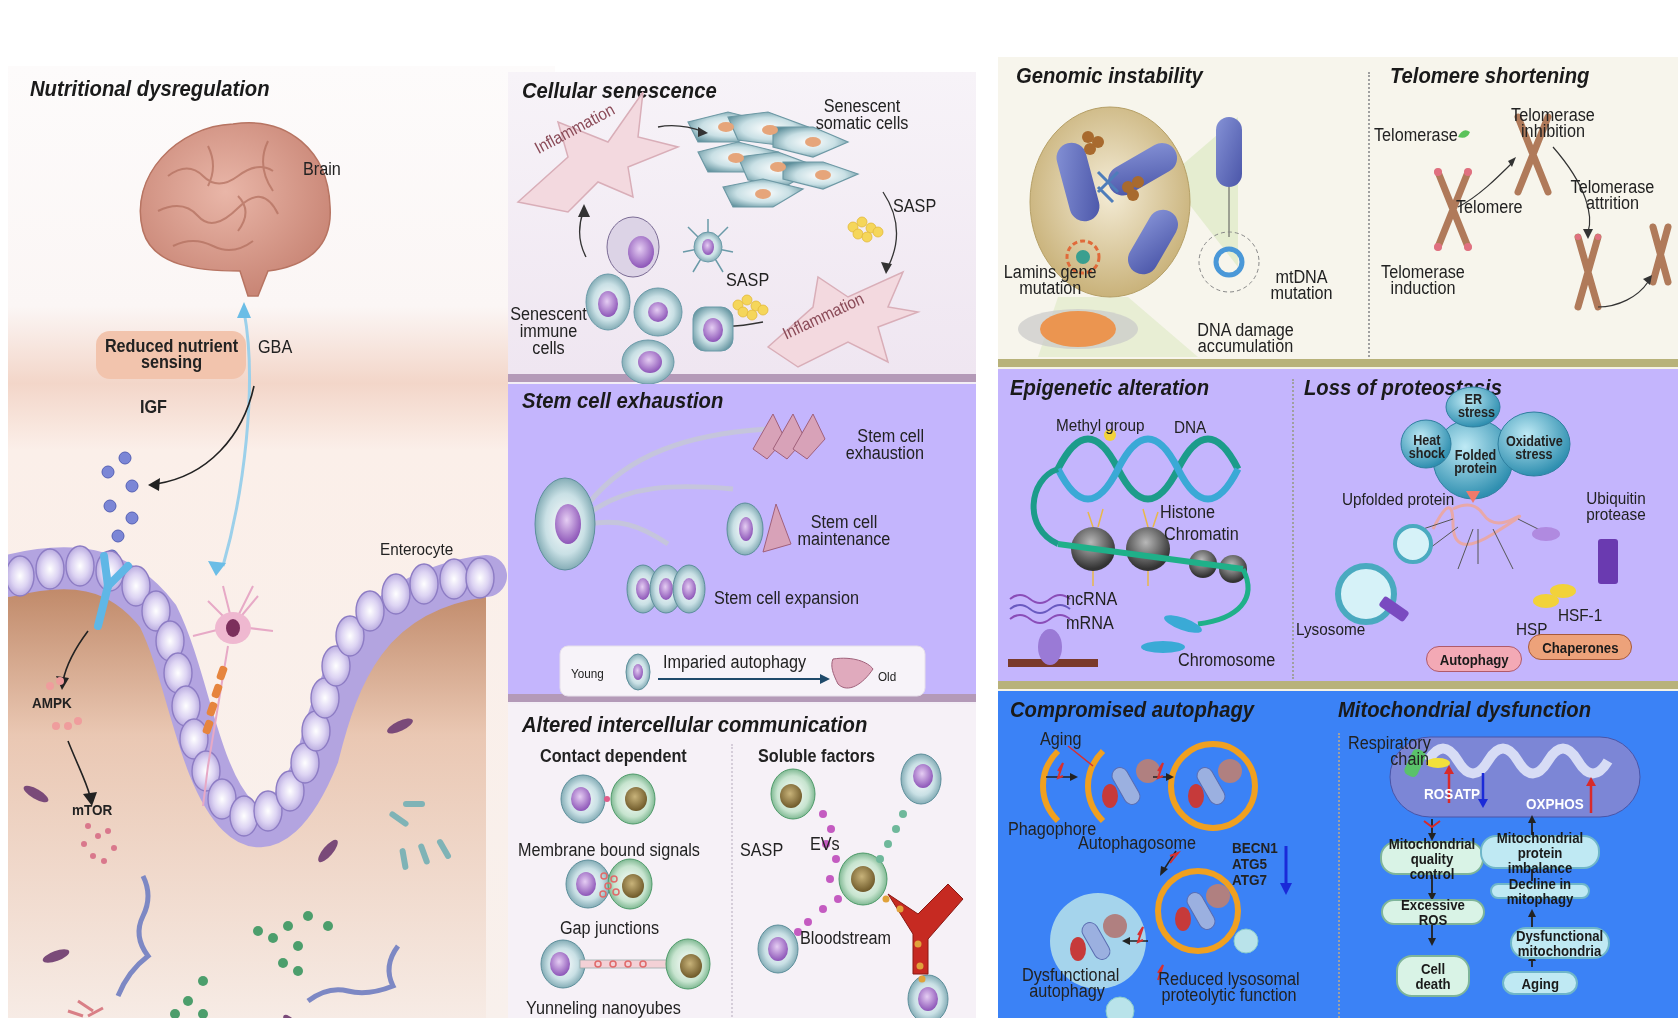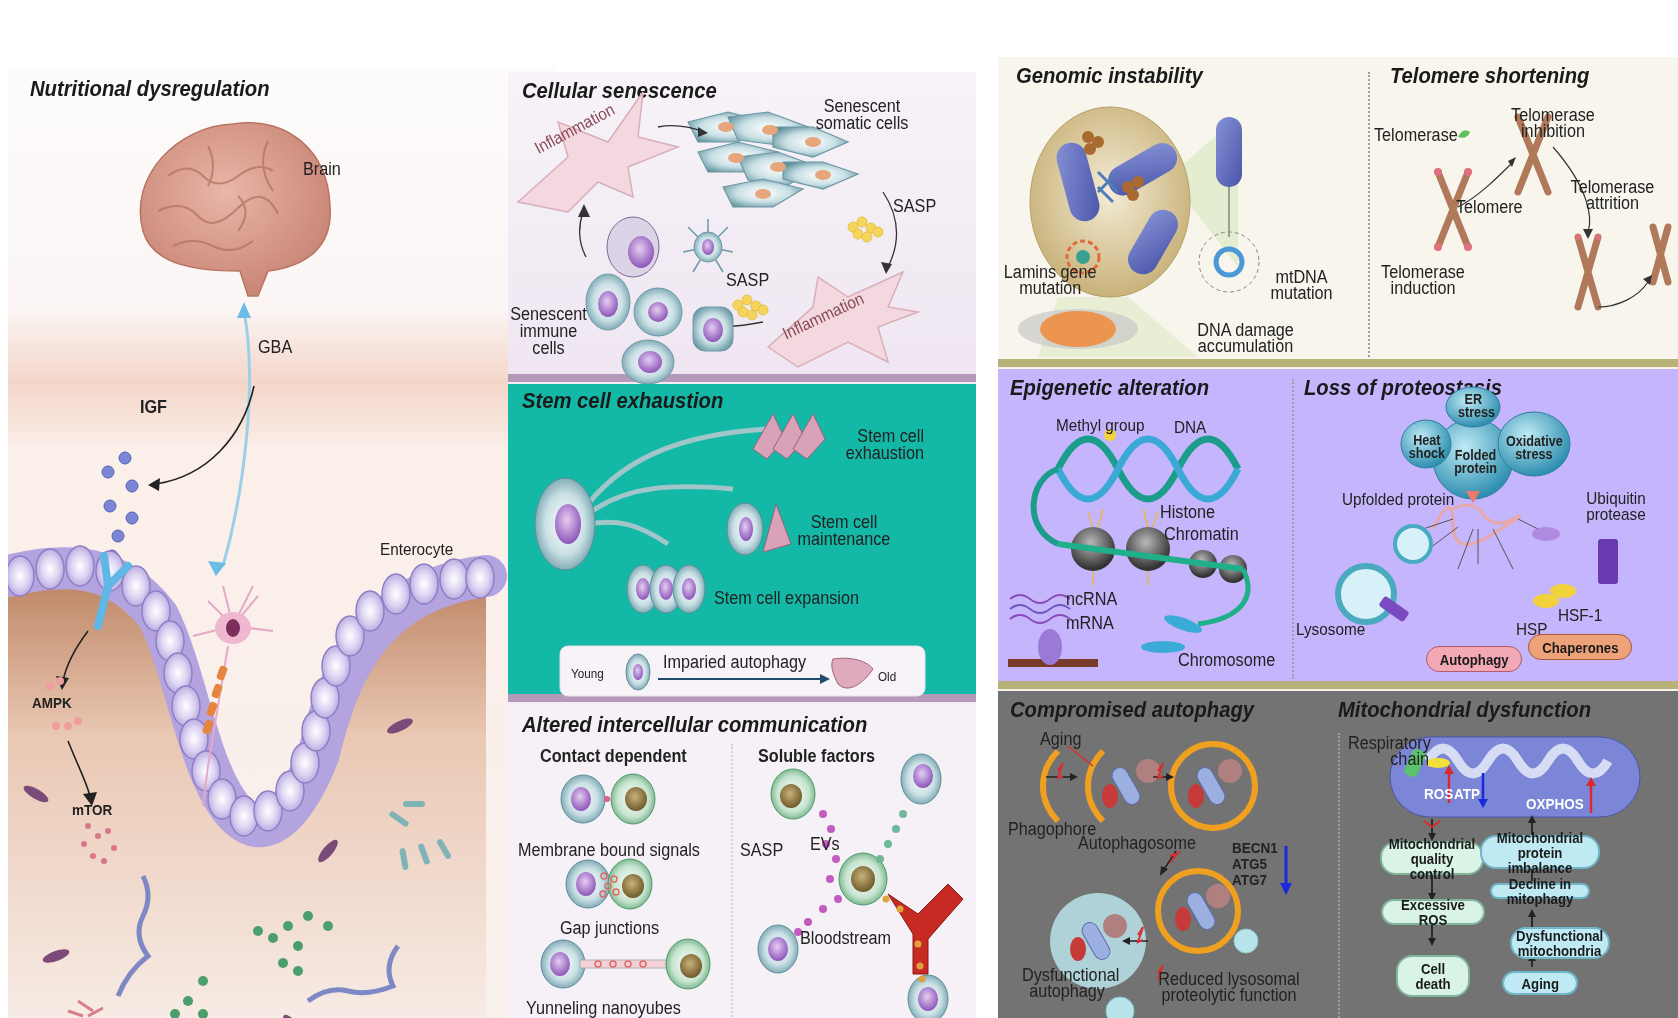--- a/index.html
+++ b/index.html
@@ -174,20 +174,23 @@
           </g>
         <path d="M135,810 q10,20 0,40 q-10,20 5,40 q-20,15 -30,40" fill="none" stroke="#7d88c4" stroke-width="5"></path>
         <path d="M390,880 q-15,20 -5,40 q-25,10 -45,5 q-20,-5 -40,10" fill="none" stroke="#7d88c4" stroke-width="5"></path>
         <g stroke="#d97f86" stroke-width="3" fill="none">
             <path d="M60,945 l15,5 M70,935 l15,10 M55,955 l20,0 M80,950 l15,-8 M65,965 l20,-5"></path>
           </g>
       </g>
     </svg>
 
     <div class="lbl" style="left:295px;top:95px">Brain</div>
+    <div style="position:absolute;left:88px;top:265px;width:150px;height:48px;background:#f2c4ad;border-radius:14px">
+      <div class="lbl b" style="left:8px;top:7px;width:150px;white-space:normal;line-height:16px">Reduced nutrient sensing</div>
+    </div>
     <div class="lbl" style="left:250px;top:273px">GBA</div>
     <div class="lbl b" style="left:132px;top:333px">IGF</div>
     <div class="lbl sm" style="left:372px;top:477px;font-size:17px">Enterocyte</div>
     <div class="lbl b sm" style="left:24px;top:630px">AMPK</div>
     <div class="lbl b sm" style="left:64px;top:737px">mTOR</div>
   </div>
 
   <div class="panel p-cell">
 
     <div class="cell-sub bar" style="top:0;height:310px;background:linear-gradient(#f7f3f8,#efe6f1)">
@@ -267,21 +270,21 @@
         </g>
       </svg>
       <div class="lbl" style="left:24px;top:70px;transform:rotate(-28deg) scaleX(0.9);color:#8a4a57;font-size:17px">Inflammation</div>
       <div class="lbl" style="left:272px;top:255px;transform:rotate(-25deg) scaleX(0.9);color:#8a4a57;font-size:17px">Inflammation</div>
       <div class="lbl" style="left:300px;top:26px;width:120px;white-space:normal">Senescent somatic cells</div>
       <div class="lbl" style="left:385px;top:126px">SASP</div>
       <div class="lbl" style="left:218px;top:200px">SASP</div>
       <div class="lbl" style="left:0px;top:234px;width:90px;white-space:normal">Senescent immune cells</div>
     </div>
 
-    <div class="cell-sub bar" style="top:312px;height:318px;background:#14b8a6">
+    <div class="cell-sub bar" style="top:312px;height:318px;background:#c4b5fd">
       <div class="section-title" style="left:14px;top:4px">Stem cell exhaustion</div>
       <svg width="468" height="318">
         <g fill="none" stroke="#c6c9d4" stroke-width="5" opacity="0.8">
           <path d="M80,120 C120,70 180,50 260,45"></path>
             <path d="M80,130 C120,100 170,100 225,105"></path>
             <path d="M80,140 C110,135 130,140 160,160"></path>
         </g>
         <g>
             <ellipse cx="57" cy="140" rx="30" ry="46" fill="url(#tealCell)" stroke="#5d8f9b"></ellipse>
             <ellipse cx="60" cy="140" rx="13" ry="20" fill="url(#purpleNuc)"></ellipse>
@@ -583,21 +586,21 @@
       <div class="lbl" style="left:518px;top:252px;font-size:17px">HSP</div>
       <div class="lbl" style="left:560px;top:238px;font-size:17px">HSF-1</div>
       <div class="pill" style="left:428px;top:277px;width:96px;height:26px;background:#f3a9b5;border:1.5px solid #b05a6a;border-radius:13px">
           <span>Autophagy</span>
         </div>
       <div class="pill" style="left:530px;top:265px;width:104px;height:26px;background:#eda27a;border:1.5px solid #a85a3a;border-radius:13px">
           <span>Chaperones</span>
         </div>
     </div>
 
-    <div class="mol-row" style="top:634px;height:327px;background:#737373">
+    <div class="mol-row" style="top:634px;height:327px;background:#3b82f6">
       <div class="vdash" style="left:340px;top:42px;height:285px"></div>
       <div class="section-title" style="left:12px;top:6px">Compromised autophagy</div>
       <div class="section-title" style="left:340px;top:6px">Mitochondrial dysfunction</div>
 
       <svg width="680" height="327">
         <g fill="none" stroke="#f0a020" stroke-width="6">
           <path d="M60,60 C40,80 40,110 60,130"></path>
           <path d="M105,60 C85,80 85,110 105,130"></path>
           <circle cx="215" cy="95" r="42"></circle>
           <circle cx="200" cy="220" r="40"></circle>

